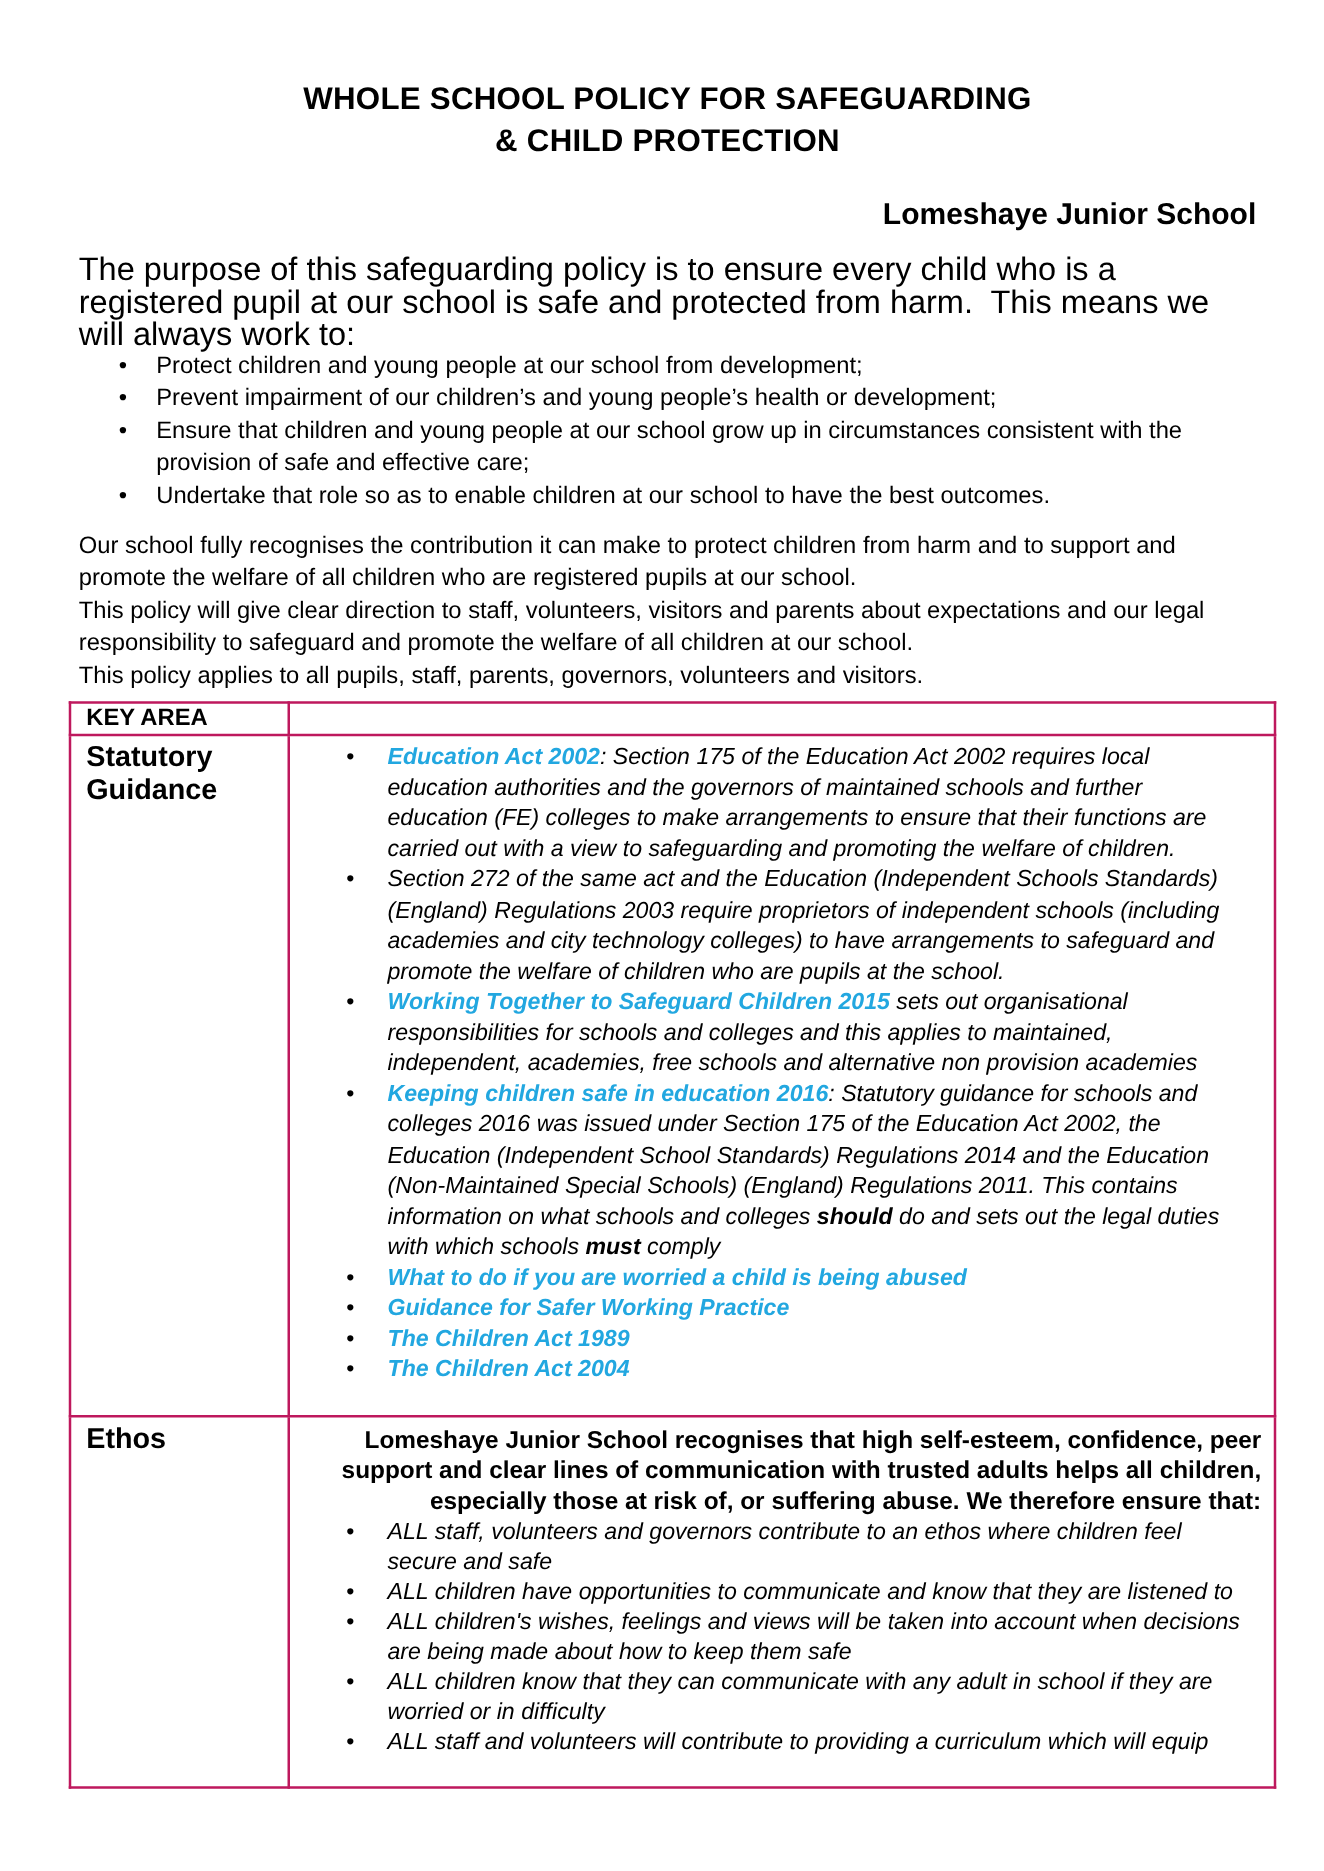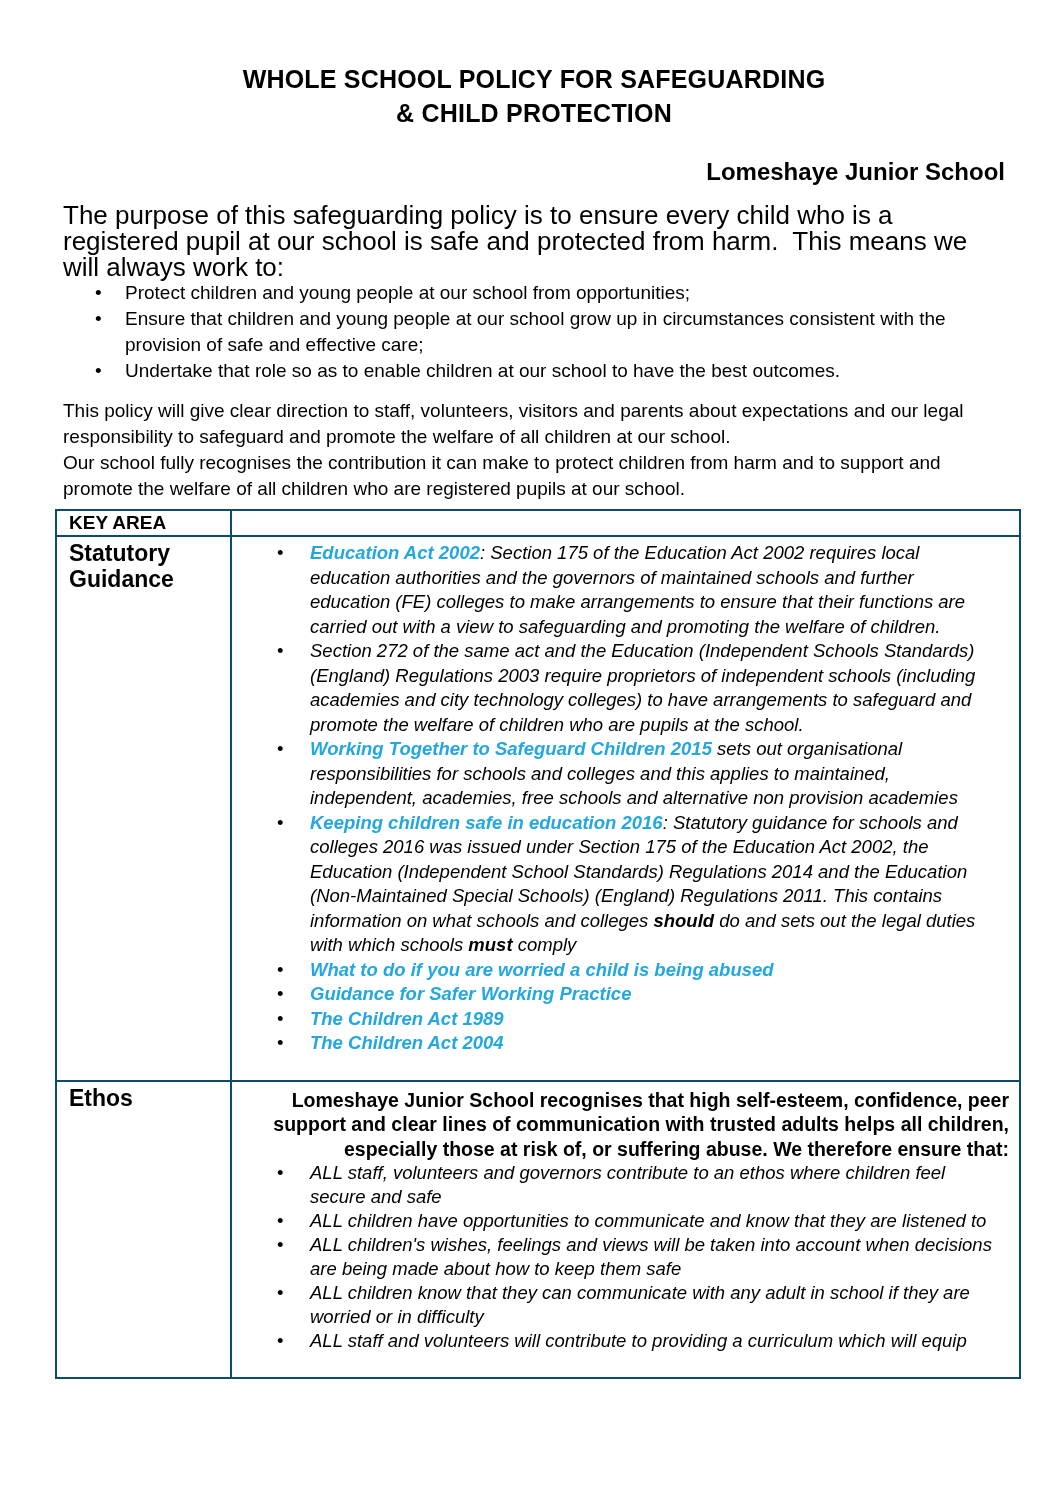--- a/index.html
+++ b/index.html
@@ -64,21 +64,21 @@
 
   table.key-table {
     margin-left: -8px;
     margin-top: 7px;
     width: 966px;
     border-collapse: collapse;
     table-layout: fixed;
   }
   table.key-table col.c1 { width: 175px; }
   table.key-table th, table.key-table td {
-    border: 2px solid #0c4a6e;
+    border: 2px solid #be185d;
     vertical-align: top;
     text-align: left;
   }
   th.header-cell {
     font-size: 19px;
     font-weight: bold;
     padding: 1px 4px 1px 12px;
     height: 26px;
   }
   td.area-cell {
@@ -133,28 +133,30 @@
   <h1 class="doc-title">
     <span class="tline">WHOLE SCHOOL POLICY FOR SAFEGUARDING</span>
     <span class="tline">&amp; CHILD PROTECTION</span>
   </h1>
 
   <div class="subtitle">Lomeshaye Junior School</div>
 
   <p class="lead">The purpose of this safeguarding policy is to ensure every child who is a registered pupil at our school is safe and protected from harm.  This means we will always work to:</p>
 
   <ul class="intro-bullets">
-    <li>Protect children and young people at our school from opportunities;</li>
+    <li>Protect children and young people at our school from development;</li>
+    <li>Prevent impairment of our children’s and young people’s health or development;</li>
     <li>Ensure that children and young people at our school grow up in circumstances consistent with the provision of safe and effective care;</li>
     <li>Undertake that role so as to enable children at our school to have the best outcomes.</li>
   </ul>
 
   <div class="paras">
+    <p>Our school fully recognises the contribution it can make to protect children from harm and to support and promote the welfare of all children who are registered pupils at our school.</p>
     <p>This policy will give clear direction to staff, volunteers, visitors and parents about expectations and our legal responsibility to safeguard and promote the welfare of all children at our school.</p>
-    <p>Our school fully recognises the contribution it can make to protect children from harm and to support and promote the welfare of all children who are registered pupils at our school.</p>
+    <p>This policy applies to all pupils, staff, parents, governors, volunteers and visitors.</p>
   </div>
 
   <table class="key-table">
     <colgroup>
         <col class="c1">
         <col class="c2">
       </colgroup>
     <thead>
       <tr>
         <th class="header-cell">KEY AREA</th>

